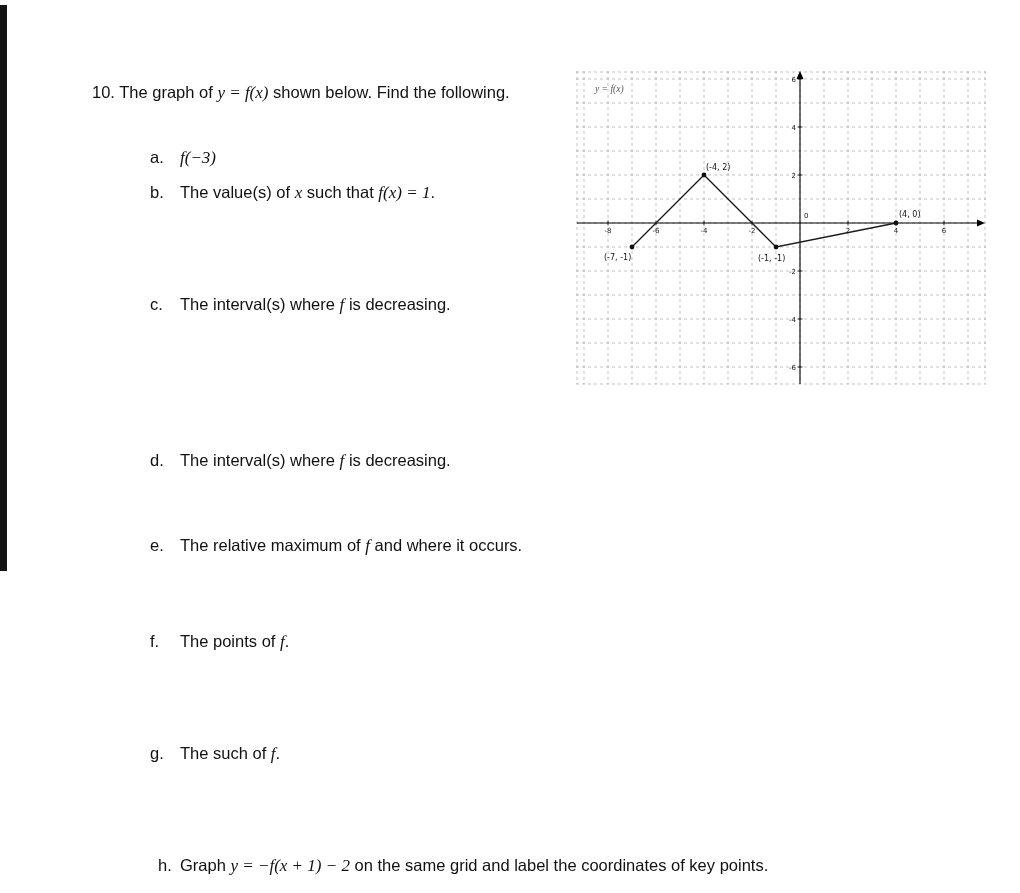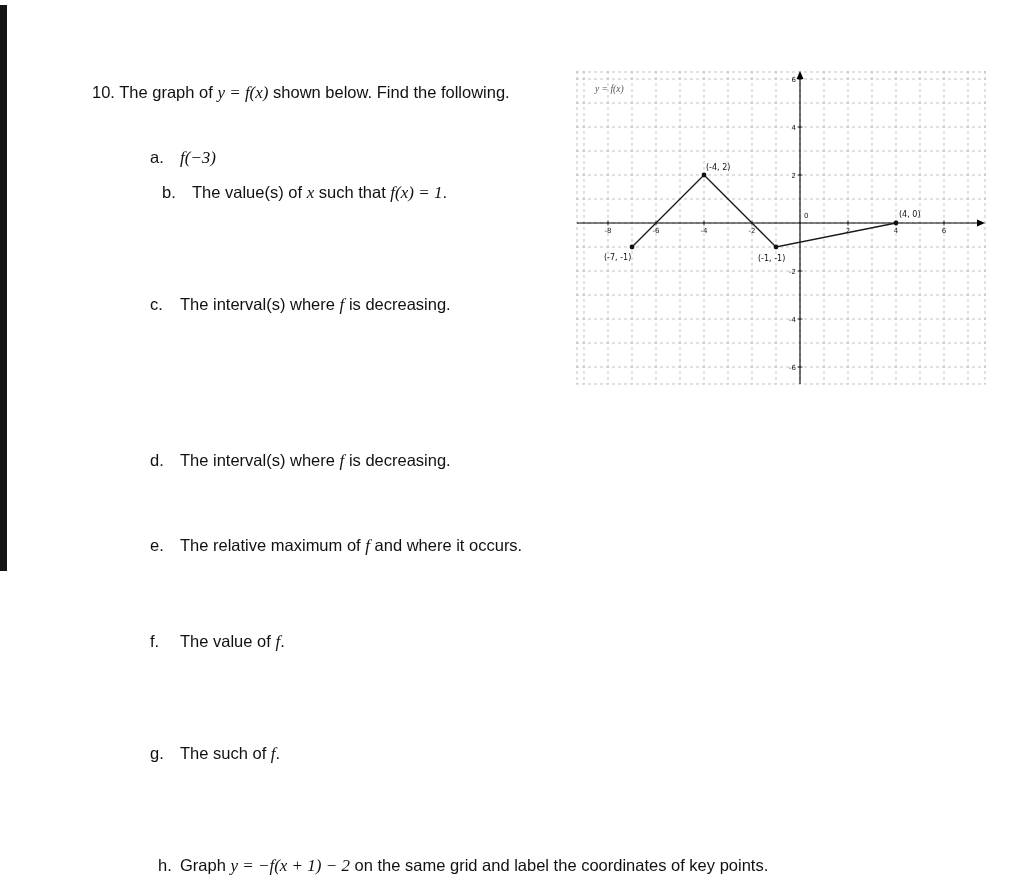--- a/index.html
+++ b/index.html
@@ -16,25 +16,25 @@
 </style>
 </head>
 <body>
 
 <div class="left-bar"></div>
 
 <div class="title" id="title"><span>10. The graph of </span><span class="math">y = f(x)</span><span> shown below. Find the following.</span></div>
 
 <div id="questions">
     <div class="question" style="top: 100px; margin-top: 48px;"><span class="qlabel">a.</span><span><span class="math">f(−3)</span></span></div>
-    <div class="question" style="top: 183px; margin-left: 12px;"><span class="qlabel">b.</span><span><span>The value(s) of </span><span class="math">x</span><span> such that </span><span class="math">f(x) = 1</span><span>.</span></span></div>
+    <div class="question" style="top: 183px;"><span class="qlabel">b.</span><span><span>The value(s) of </span><span class="math">x</span><span> such that </span><span class="math">f(x) = 1</span><span>.</span></span></div>
     <div class="question" style="top: 295px;"><span class="qlabel">c.</span><span><span>The interval(s) where </span><span class="math">f</span><span> is decreasing.</span></span></div>
     <div class="question" style="top: 407px; margin-top: 44px;"><span class="qlabel">d.</span><span><span>The interval(s) where </span><span class="math">f</span><span> is decreasing.</span></span></div>
     <div class="question" style="top: 520px; margin-top: 16px;"><span class="qlabel">e.</span><span><span>The relative maximum of </span><span class="math">f</span><span> and where it occurs.</span></span></div>
-    <div class="question" style="top: 632px;"><span class="qlabel">f.</span><span><span>The value of </span><span class="math">f</span><span>.</span></span></div>
+    <div class="question" style="top: 632px;"><span class="qlabel">f.</span><span><span>The points of </span><span class="math">f</span><span>.</span></span></div>
     <div class="question" style="top: 744px;"><span class="qlabel">g.</span><span><span>The such of </span><span class="math">f</span><span>.</span></span></div>
     <div class="question" style="top: 856px; text-align: center;"><span class="qlabel">h.</span><span><span>Graph </span><span class="math">y = −f(x + 1) − 2</span><span> on the same grid and label the coordinates of key points.</span></span></div>
   </div>
 
 <svg id="graph" width="412" height="318" viewBox="0 0 412 318">
     <g stroke="#9c9c9c" stroke-width="0.6" stroke-dasharray="3 3">
       <line x1="9" y1="3" x2="9" y2="316"></line>
       <line x1="33" y1="3" x2="33" y2="316"></line>
       <line x1="57" y1="3" x2="57" y2="316"></line>
       <line x1="81" y1="3" x2="81" y2="316"></line>

